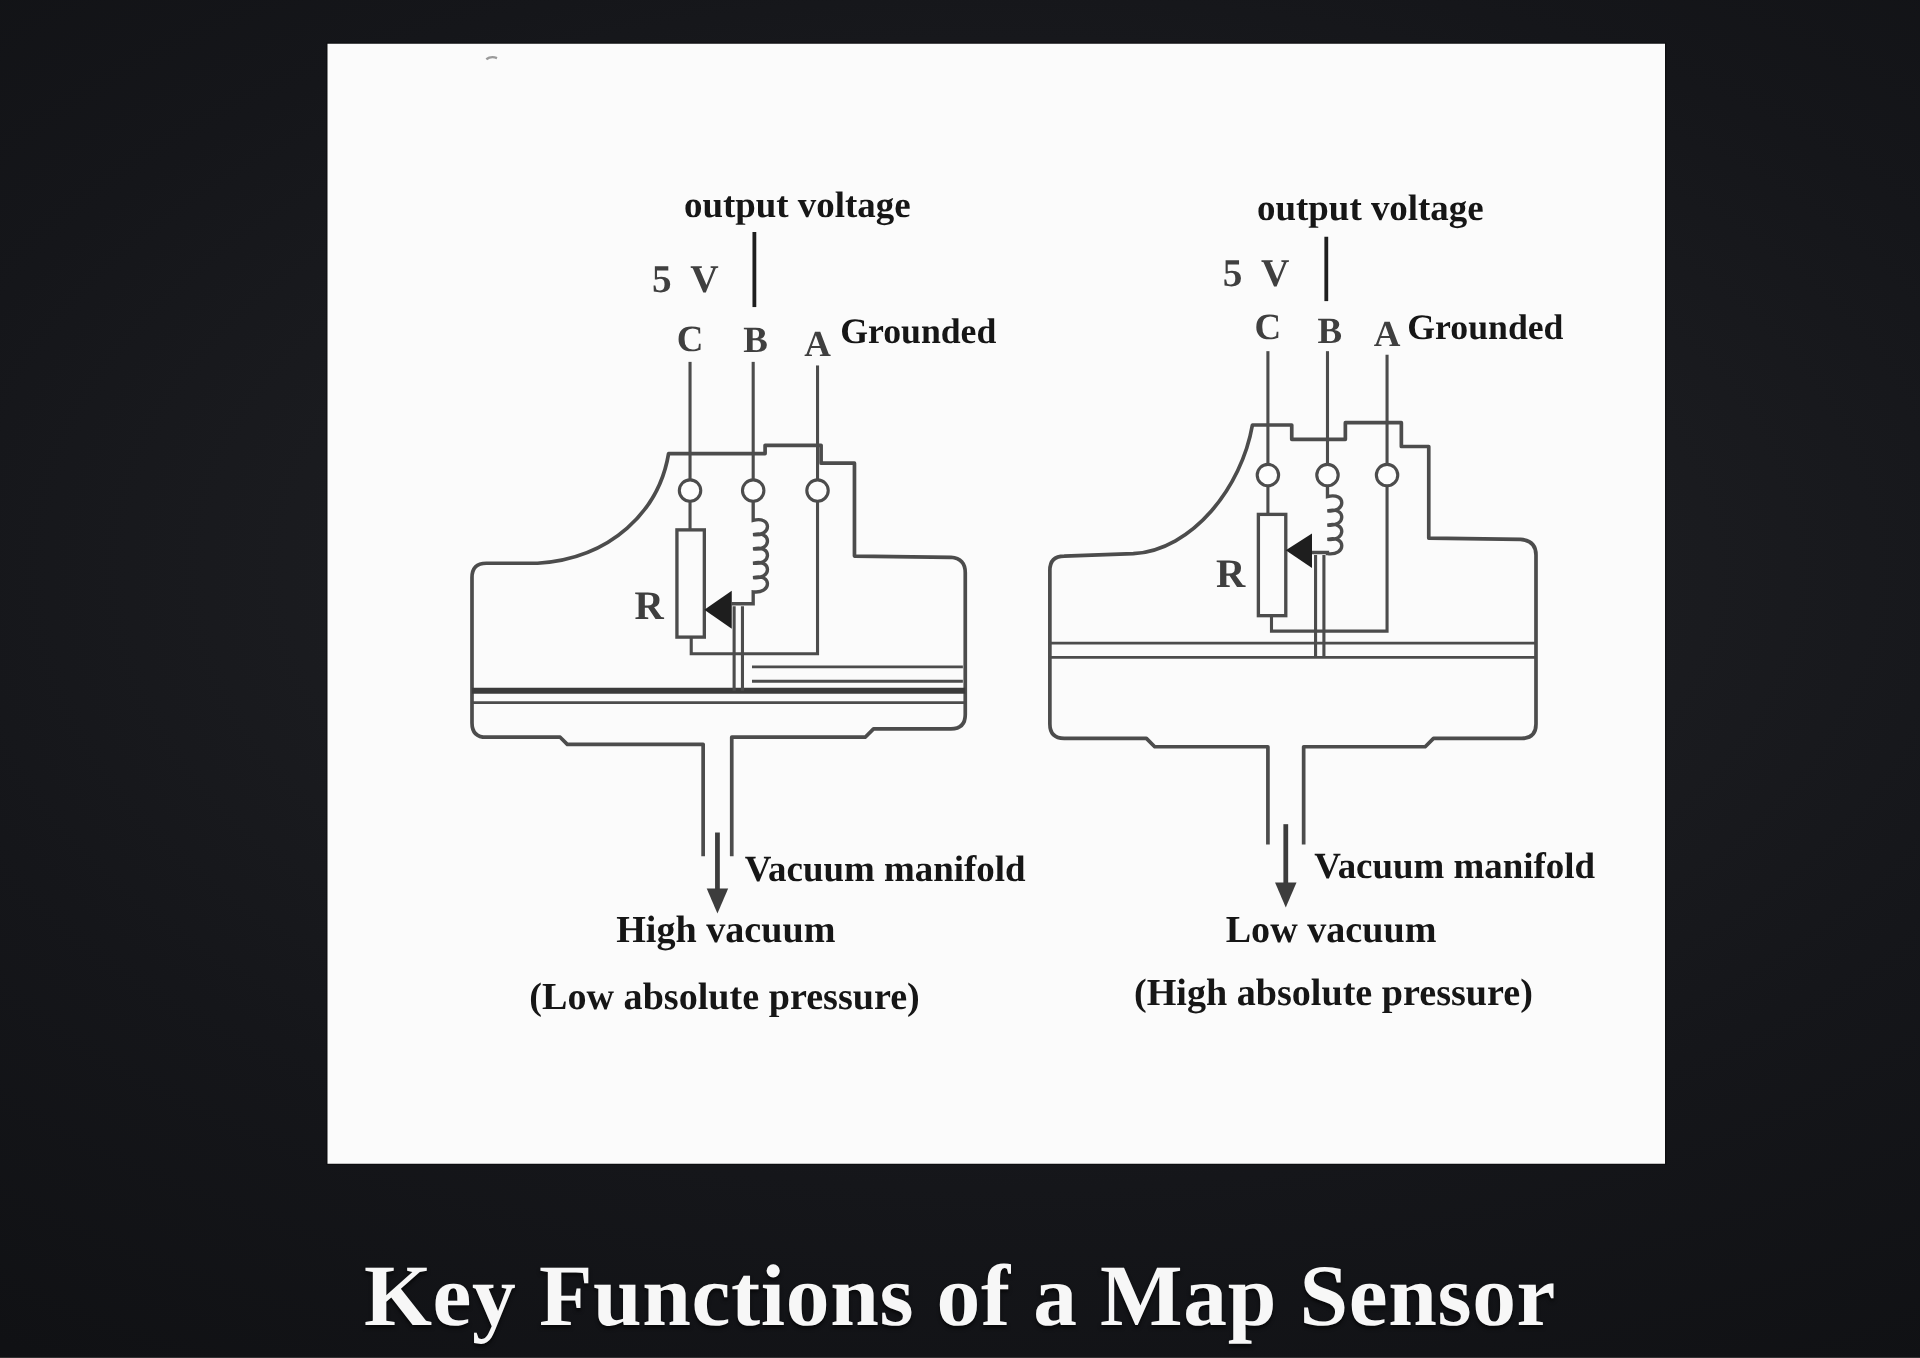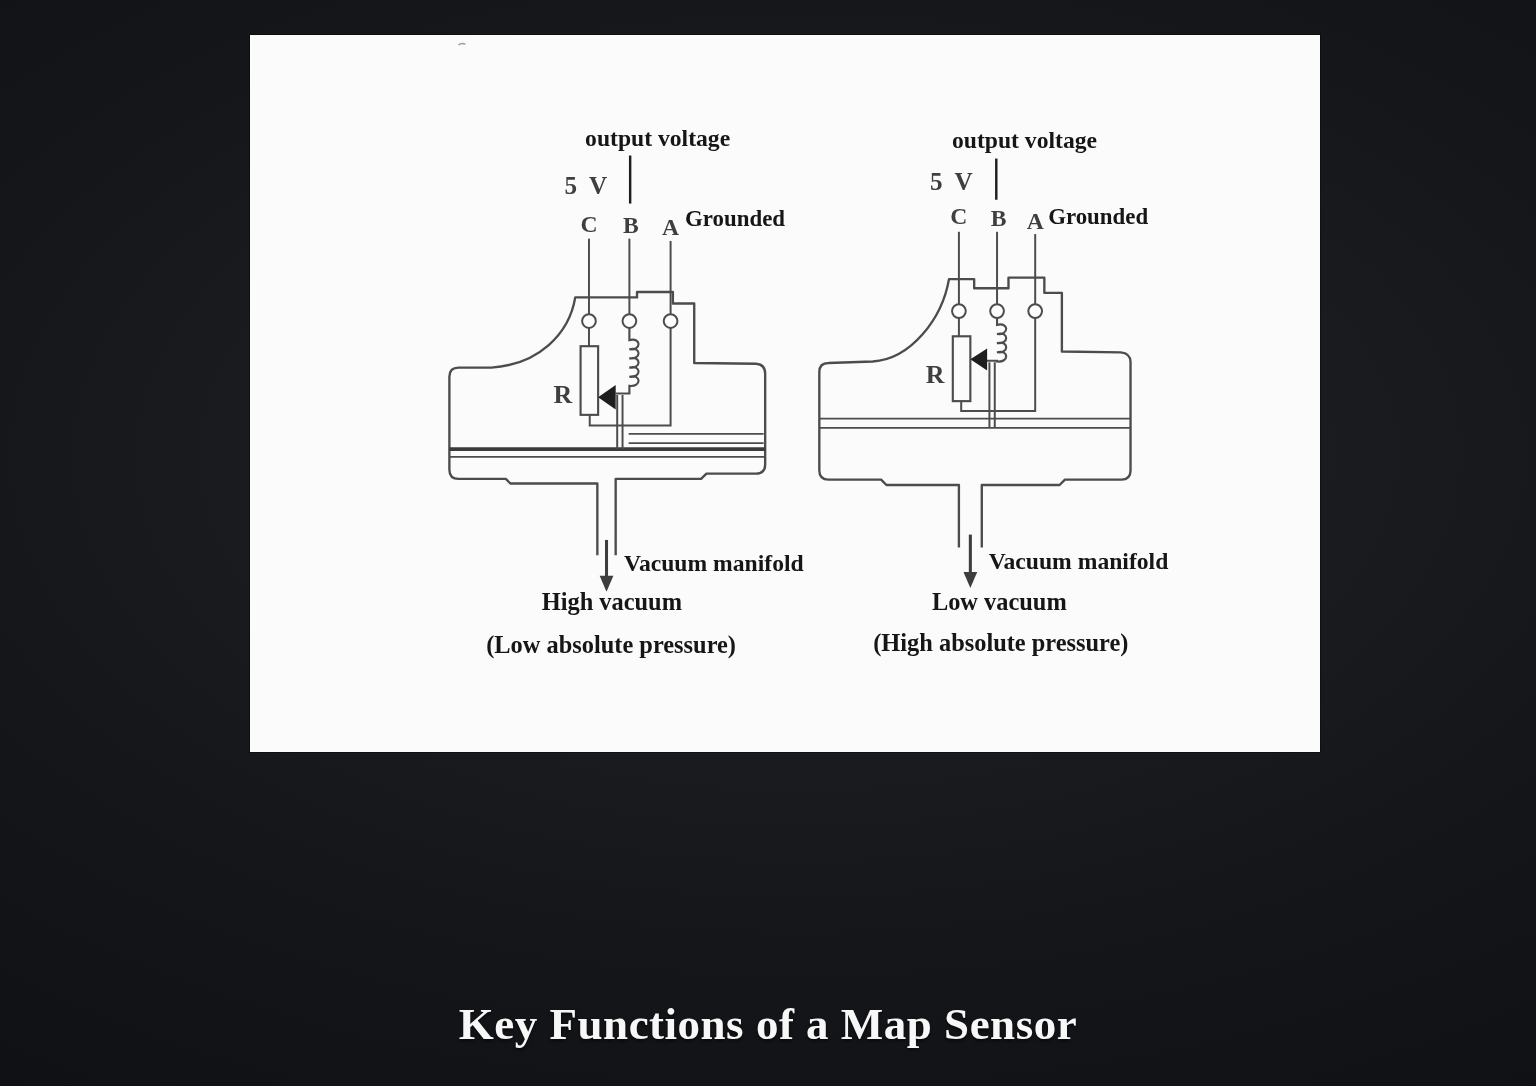--- a/index.html
+++ b/index.html
@@ -6,32 +6,32 @@
   .stage{
     position:relative;
     width:1536px;height:1086px;
     overflow:hidden;
     background:
       radial-gradient(120% 95% at 52% 42%, var(--bg-mid,#202126) 0%, #15161a 48%, var(--bg-dark,#0b0c0e) 100%);
     font-family:"Liberation Serif", serif;
   }
   .panel{
     position:absolute;
-    left:250px; top:35px;
-    width:1070px; height:717px;
+    left:262px; top:35px;
+    width:1070px; height:896px;
     background:var(--panel,#fbfbfb);
     box-shadow:0 0 0 1px rgba(0,0,0,.35);
   }
   .panel svg{display:block;width:100%;height:100%;}
   .slide-title{
     position:absolute;
     left:0; top:998px; width:1536px;
     text-align:center;
     color:var(--title,#f7f7f7);
-    font-size:45px;
+    font-size:70px;
     font-weight:bold;
     letter-spacing:.5px;
     text-shadow:0 2px 3px rgba(0,0,0,.6);
   }
   
   .wire{stroke:var(--ink,#4c4c4c);stroke-width:2.6;fill:none;}
   .body-outline{stroke:var(--ink,#4c4c4c);stroke-width:3.1;fill:none;stroke-linejoin:round;}
   .pin{fill:#fdfdfd;stroke:var(--ink,#4c4c4c);stroke-width:2.6;}
   .comp{stroke:var(--ink,#4c4c4c);stroke-width:2.8;fill:none;}
   .thick-diaphragm{stroke:var(--diaphragm,#3b3b3b);stroke-width:5;fill:none;}

